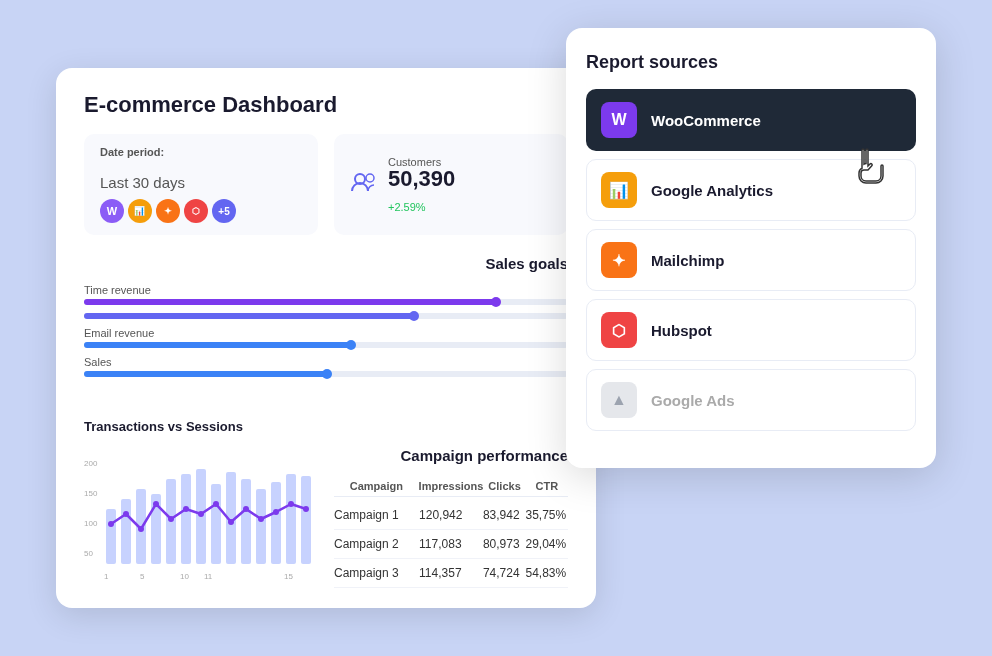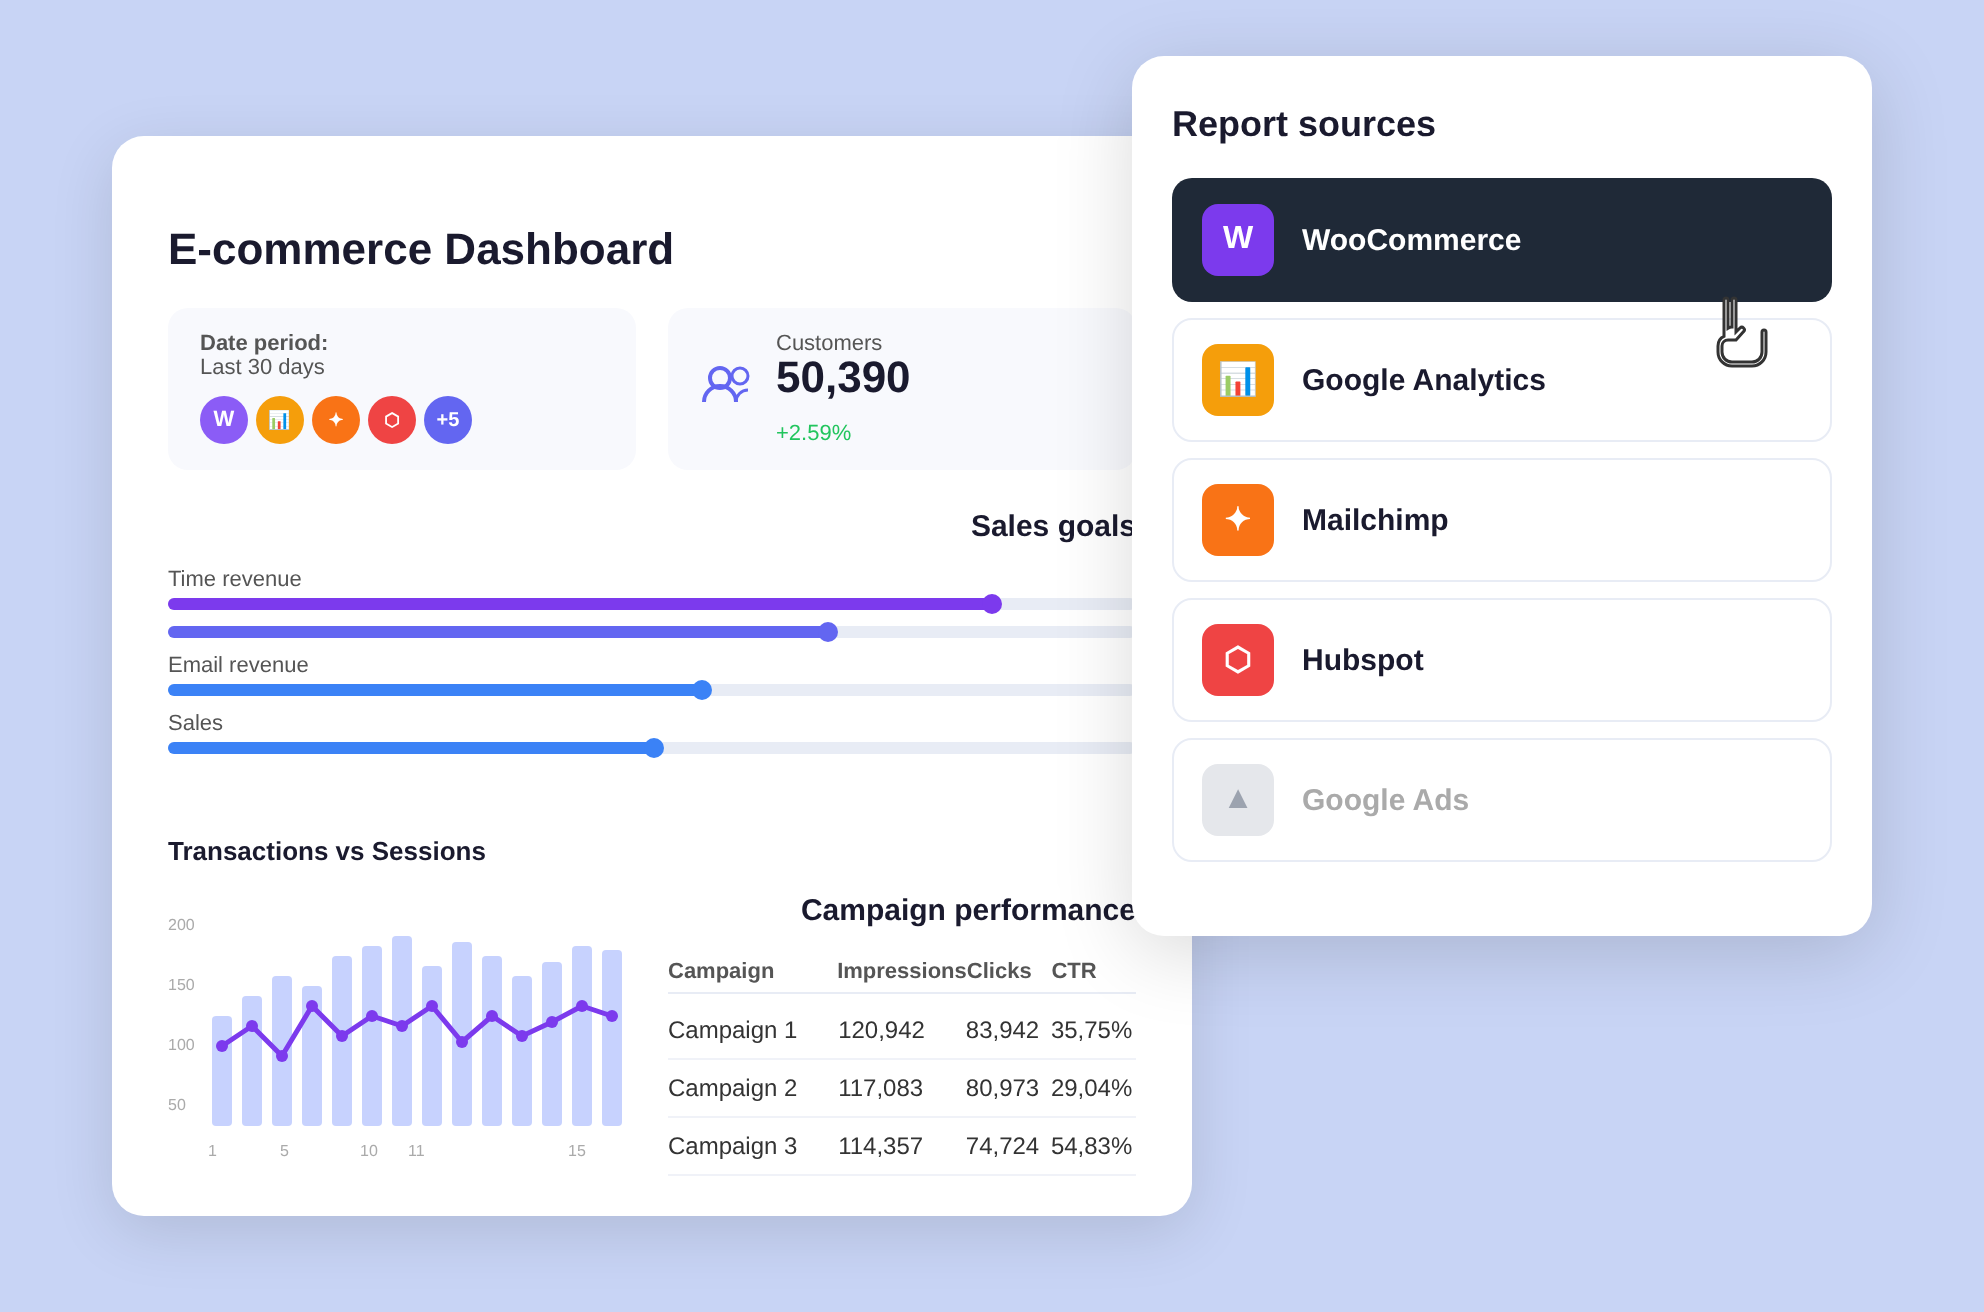--- a/index.html
+++ b/index.html
@@ -23,21 +23,21 @@
     
     .dashboard-card {
       position: absolute;
       left: 0;
       top: 40px;
       width: 540px;
       height: 540px;
       background: #fff;
       border-radius: 16px;
       box-shadow: 0 8px 32px rgba(0,0,0,0.12);
-      padding: 44px 28px 20px;
+      padding: 24px 28px 20px;
       overflow: hidden;
     }
 
     .dashboard-title {
       font-size: 22px;
       font-weight: 700;
       color: #1a1a2e;
       margin-bottom: 16px;
     }
 
@@ -55,23 +55,24 @@
       flex: 1;
     }
 
     .date-label {
       font-size: 11px;
       font-weight: 600;
       color: #555;
     }
 
     .date-value {
-      font-size: 11px;
+      font-size: 15px;
       color: #555;
       margin-bottom: 8px;
+      margin-top: 16px;
     }
 
     .icon-row {
       display: flex;
       gap: 4px;
       align-items: center;
     }
 
     .icon-circle {
       width: 24px;
@@ -257,20 +258,21 @@
       z-index: 20;
       pointer-events: none;
     }
 
     .ct-header {
       display: grid;
       grid-template-columns: 2fr 1.5fr 1fr 1fr;
       padding: 4px 0;
       border-bottom: 1px solid #e8ecf5;
       margin-bottom: 4px;
+      text-align: center;
     }
 
     .ct-col-header {
       font-size: 11px;
       font-weight: 700;
       color: #555;
     }
 
     .ct-row {
       display: grid;

